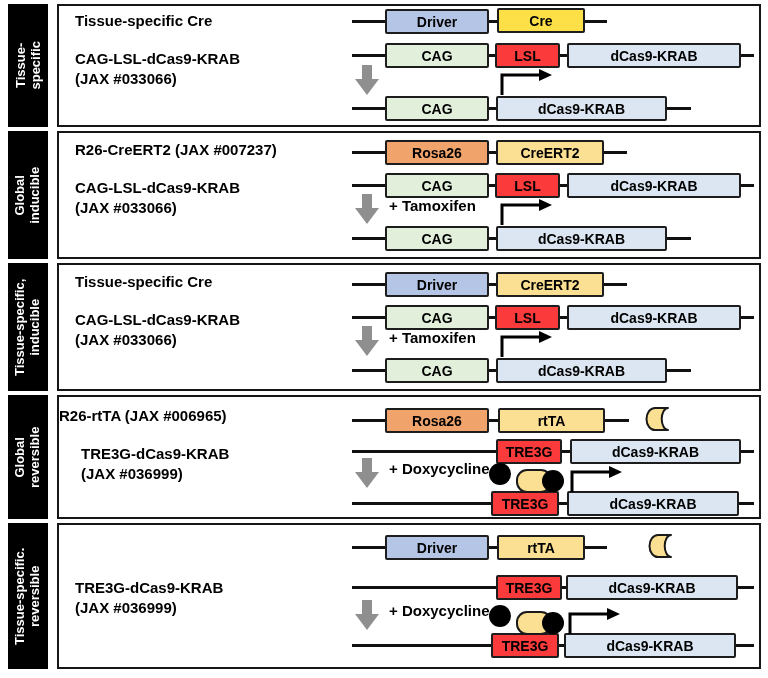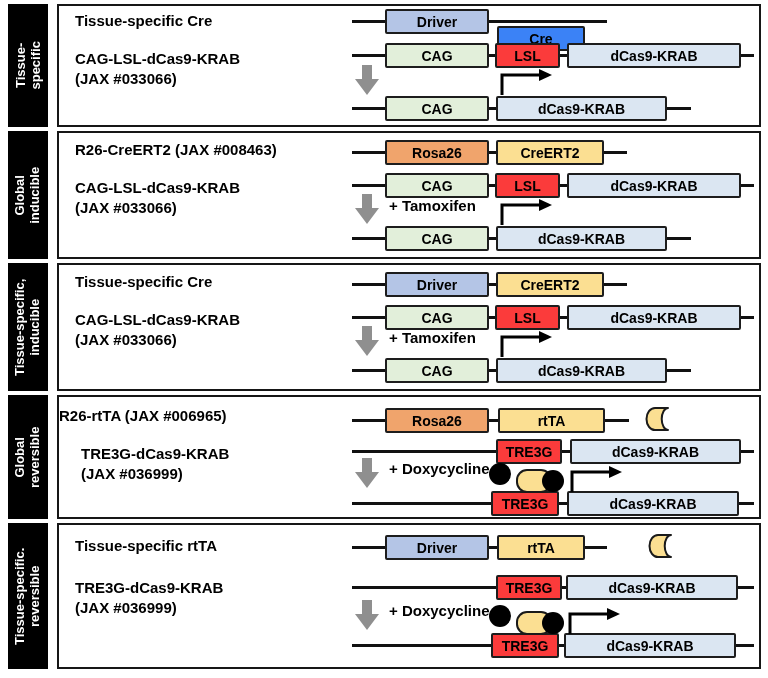--- a/index.html
+++ b/index.html
@@ -42,21 +42,21 @@
         <div>specific</div>
       </div>
     </div>
     <div class="main">
       <div class="title" style="left:16px;top:6px">Tissue-specific Cre</div>
       <div class="title" style="left:16px;top:44px">CAG-LSL-dCas9-KRAB</div>
       <div class="title" style="left:16px;top:64px">(JAX #033066)</div>
 
       <div class="gline" style="left:293px;top:14px;width:255px"></div>
       <div class="gbox" style="left: 326px; top: 3px; width: 104px; background: rgb(180, 197, 230);">Driver</div>
-      <div class="gbox" style="left: 438px; top: 20px; width: 88px; background: #3b82f6;">Cre</div>
+      <div class="gbox" style="left: 438px; top: 2px; width: 88px; background: #fde047;">Cre</div>
 
       <div class="gline" style="left:293px;top:48px;width:402px"></div>
       <div class="gbox" style="left: 326px; top: 37px; width: 104px; background: rgb(226, 239, 218);">CAG</div>
       <div class="gbox" style="left: 436px; top: 37px; width: 65px; background: rgb(251, 59, 59);">LSL</div>
       <div class="gbox" style="left: 508px; top: 37px; width: 174px; background: rgb(219, 230, 242);">dCas9-KRAB</div>
 
       <svg class="icon barrow" style="left:296px;top:58px" width="24" height="32" viewBox="0 0 24 32">
           <polygon points="7,1 17,1 17,15 24,15 12,31 0,15 7,15"></polygon>
         </svg>
 
@@ -71,21 +71,21 @@
   </section>
 
   <section class="panel" style="top:131px;height:128px">
     <div class="side">
       <div class="side-label">
         <div>Global</div>
         <div>inducible</div>
       </div>
     </div>
     <div class="main">
-      <div class="title" style="left:16px;top:8px">R26-CreERT2 (JAX #008463)</div>
+      <div class="title" style="left:16px;top:8px">R26-CreERT2 (JAX #007237)</div>
       <div class="title" style="left:16px;top:46px">CAG-LSL-dCas9-KRAB</div>
       <div class="title" style="left:16px;top:66px">(JAX #033066)</div>
 
       <div class="gline" style="left:293px;top:18px;width:275px"></div>
       <div class="gbox" style="left: 326px; top: 7px; width: 104px; background: rgb(240, 164, 108);">Rosa26</div>
       <div class="gbox" style="left: 437px; top: 7px; width: 108px; background: rgb(251, 223, 146);">CreERT2</div>
 
       <div class="gline" style="left:293px;top:51px;width:402px"></div>
       <div class="gbox" style="left: 326px; top: 40px; width: 104px; background: rgb(226, 239, 218);">CAG</div>
       <div class="gbox" style="left: 436px; top: 40px; width: 65px; background: rgb(251, 59, 59);">LSL</div>
@@ -187,21 +187,20 @@
   </section>
 
   <section class="panel" style="top:523px;height:146px">
     <div class="side">
       <div class="side-label">
         <div>Tissue-specific.</div>
         <div>reversible</div>
       </div>
     </div>
     <div class="main">
-      <div class="title" style="left:16px;top:12px">Tissue-specific rtTA</div>
       <div class="title" style="left:16px;top:54px">TRE3G-dCas9-KRAB</div>
       <div class="title" style="left:16px;top:74px">(JAX #036999)</div>
 
       <div class="gline" style="left:293px;top:21px;width:255px"></div>
       <div class="gbox" style="left: 326px; top: 10px; width: 104px; background: rgb(180, 197, 230);">Driver</div>
       <div class="gbox" style="left: 438px; top: 10px; width: 88px; background: rgb(251, 223, 146);">rtTA</div>
 
       <div class="gline" style="left:293px;top:61px;width:402px"></div>
       <div class="gbox" style="left: 437px; top: 50px; width: 66px; background: rgb(251, 59, 59);">TRE3G</div>
       <div class="gbox" style="left: 507px; top: 50px; width: 172px; background: rgb(219, 230, 242);">dCas9-KRAB</div>

